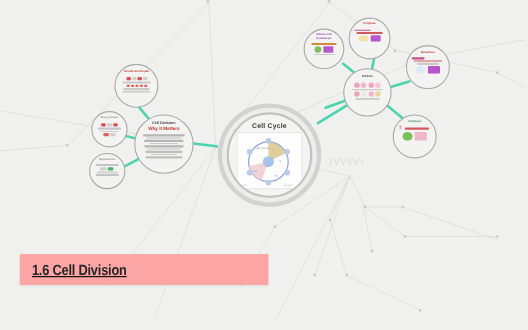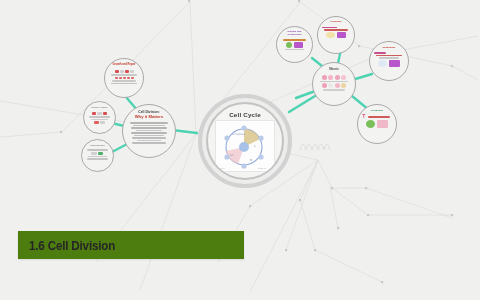--- a/index.html
+++ b/index.html
@@ -10,23 +10,24 @@
     position:relative;
   }
   #canvas{position:absolute;inset:0;width:480px;height:300px;}
 
   
   .netlayer{position:absolute;inset:0;pointer-events:none;}
 
   
   .title-bar{
     position:absolute;left:18px;top:231px;width:226px;height:28px;
-    background:#4d7c0f;
+    background:#fca5a5;
     display:flex;align-items:center;
     box-shadow:0 1px 2px rgba(0,0,0,.10);
+    text-decoration:underline;
   }
   .title-bar .t{
     font-family:"Liberation Sans",sans-serif;
     font-weight:bold;font-size:13.5px;color:#262626;
     letter-spacing:-.2px;margin-left:11px;
     transform:scaleX(.86);transform-origin:left center;
     white-space:nowrap;
   }
 
   

